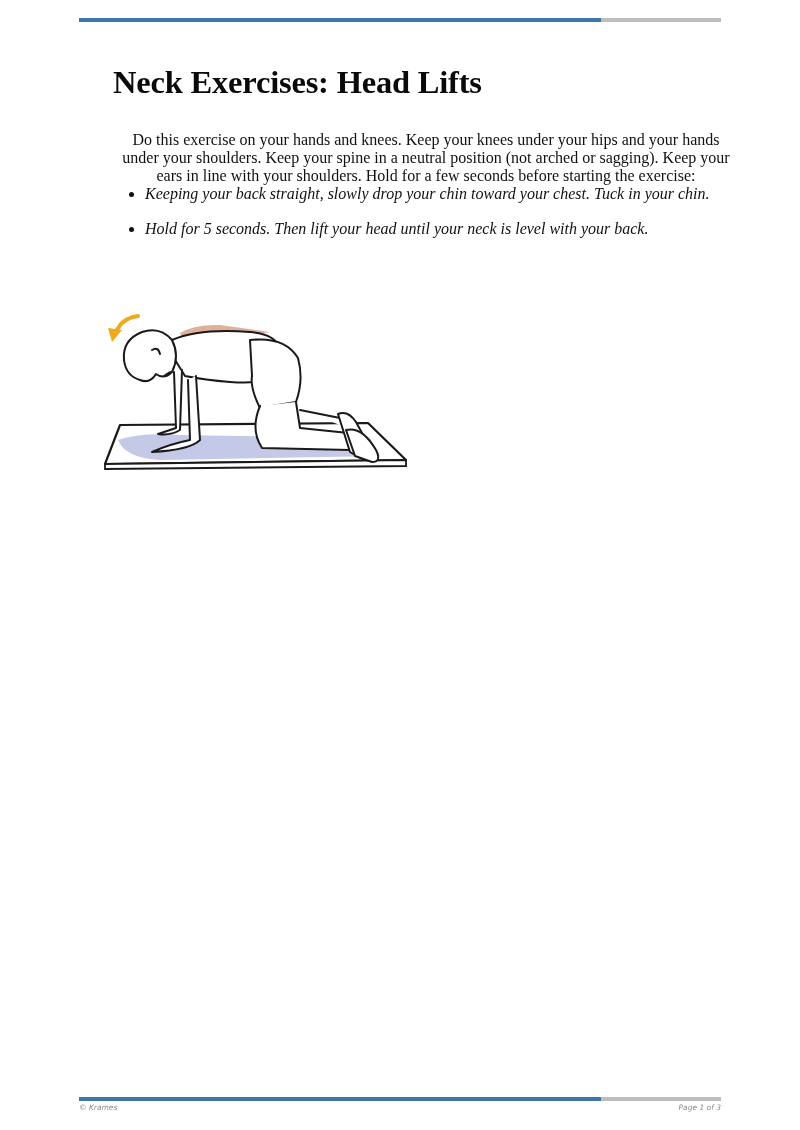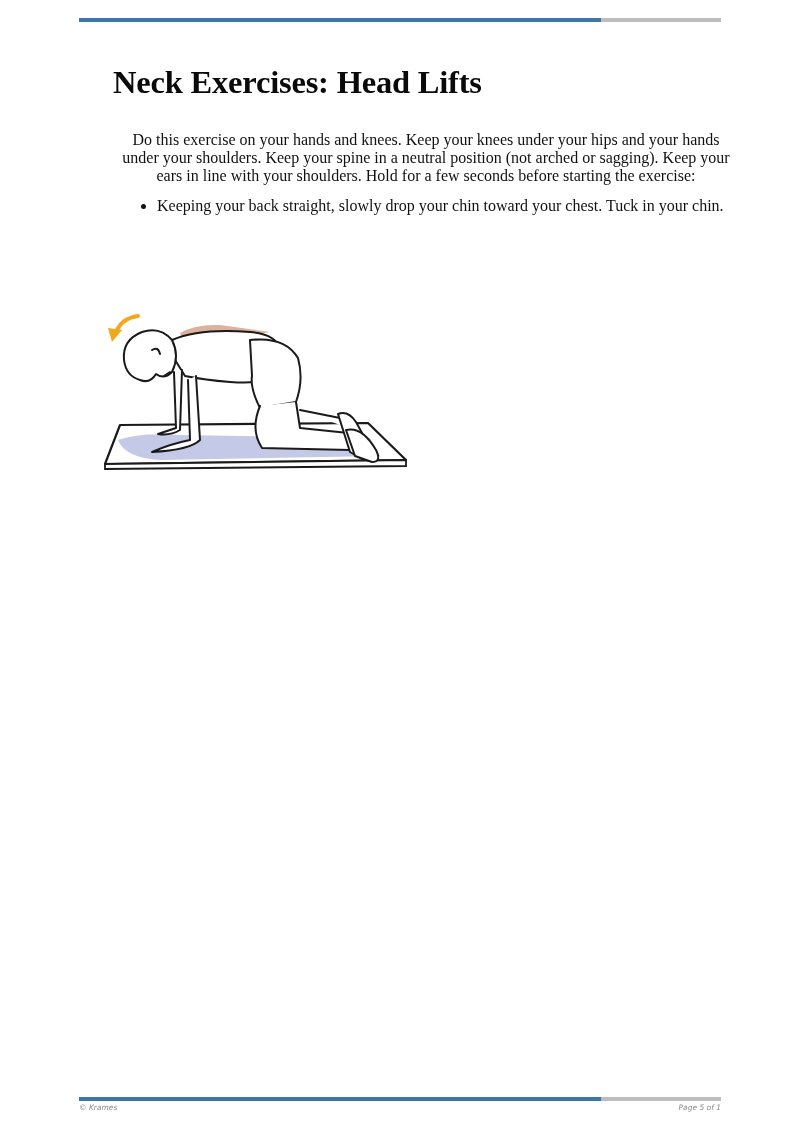--- a/index.html
+++ b/index.html
@@ -7,21 +7,21 @@
       font-family: "Liberation Serif", "DejaVu Serif", serif; color: #111; }
     .rule { position: absolute; left: 79px; width: 642px; height: 4px; display: flex; }
     .rule .blue { width: 522px; height: 100%; background: #3d76a8; }
     .rule .gray { flex: 1; height: 100%; background: #bdbdbd; }
     .rule.top { top: 18px; }
     .rule.bottom { top: 1097px; }
     .title { position: absolute; left: 105px; top: 56px; margin: 8px;
       font-size: 32.5px; font-weight: bold; letter-spacing: -0.2px; color: #0a0a0a; }
     .intro { position: absolute; left: 105px; top: 115px; width: 610px; margin: 16px;
       font-size: 16px; line-height: 18px; color: #111; text-align: center; }
-    .bullets { position: absolute; left: 105px; top: 185px; width: 610px; margin: 12px; padding: 0; list-style: none; }
+    .bullets { position: absolute; left: 105px; top: 185px; width: 610px; margin: 0; padding: 0; list-style: none; font-style: italic; }
     .bullets li { position: relative; padding-left: 40px; font-size: 16px; line-height: 18px; margin-bottom: 17px; }
     .bullets li .dot { position: absolute; left: 24px; top: 7px; width: 5px; height: 5px; border-radius: 50%; background: #111; }
     .illus { position: absolute; left: 100px; top: 310px; width: 315px; height: 165px; }
     .footer-left, .footer-right { position: absolute; top: 1103px;
       font-family: "DejaVu Sans", sans-serif; font-size: 7.5px; font-style: italic; color: #8a8a8a; }
     .footer-left { left: 79px; }
     .footer-right { right: 79px; }
   </style>
 </head>
 <body>
@@ -32,20 +32,24 @@
 </div>
 
 <h1 class="title">Neck Exercises: Head Lifts</h1>
 
 <p class="intro">Do this exercise on your hands and knees. Keep your knees under your hips and your hands under your shoulders. Keep your spine in a neutral position (not arched or sagging). Keep your ears in line with your shoulders. Hold for a few seconds before starting the exercise:</p>
 
 <ul class="bullets">
   <li>
     <span class="dot"></span>
     <span>Keeping your back straight, slowly drop your chin toward your chest. Tuck in your chin.</span>
+  </li>
+  <li>
+    <span class="dot"></span>
+    <span>Hold for  5 seconds. Then lift your head until your neck is level with your back.</span>
   </li>
 </ul>
 
 <svg class="illus" viewBox="0 0 315 165" xmlns="http://www.w3.org/2000/svg">
 
   <g>
     <polygon points="20,115 268,113 306,150 5,154" fill="#ffffff" stroke="#1a1a1a" stroke-width="2.2" stroke-linejoin="round"></polygon>
     <polygon points="5,154 306,150 306,156 5,159" fill="#ffffff" stroke="#1a1a1a" stroke-width="1.8"></polygon>
     <path d="M18,130 Q40,122 80,125 L270,128 L280,146 L60,150 Q25,148 18,130 Z" fill="#b9bfe3" opacity="0.85"></path>
   </g>
@@ -77,13 +81,13 @@
     <path d="M52,40 Q58,36 60,44" fill="none"></path>
     <path d="M70,62 L64,66" fill="none"></path>
   </g>
 </svg>
 
 <div class="rule bottom">
   <div class="blue"></div>
   <div class="gray"></div>
 </div>
 <div class="footer-left">© Krames</div>
-<div class="footer-right">Page 5 of 1</div>
+<div class="footer-right">Page 1 of 3</div>
 
 </body></html>

